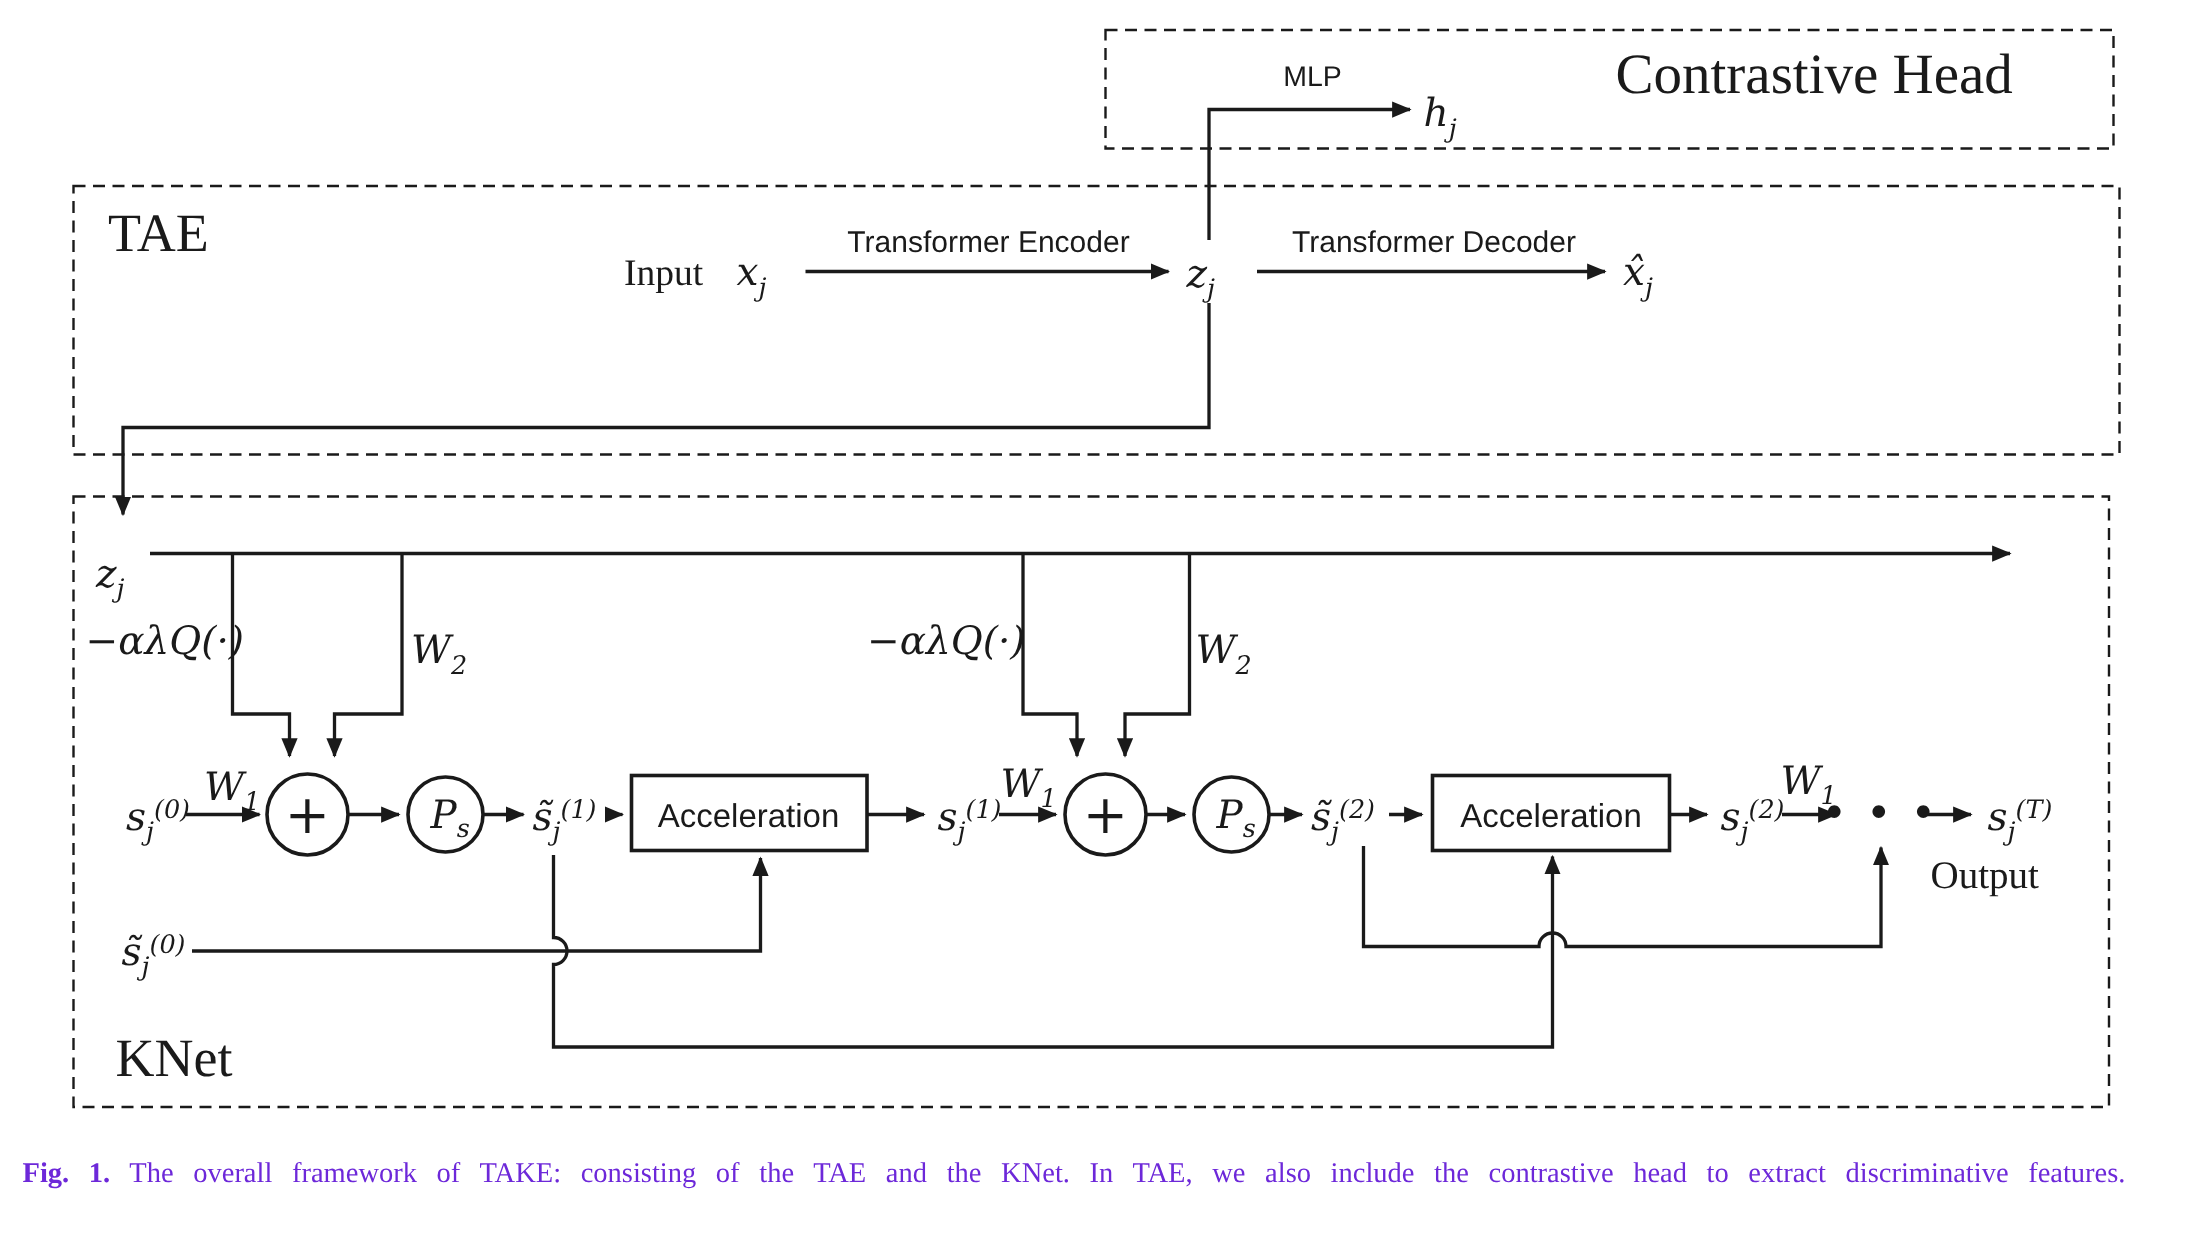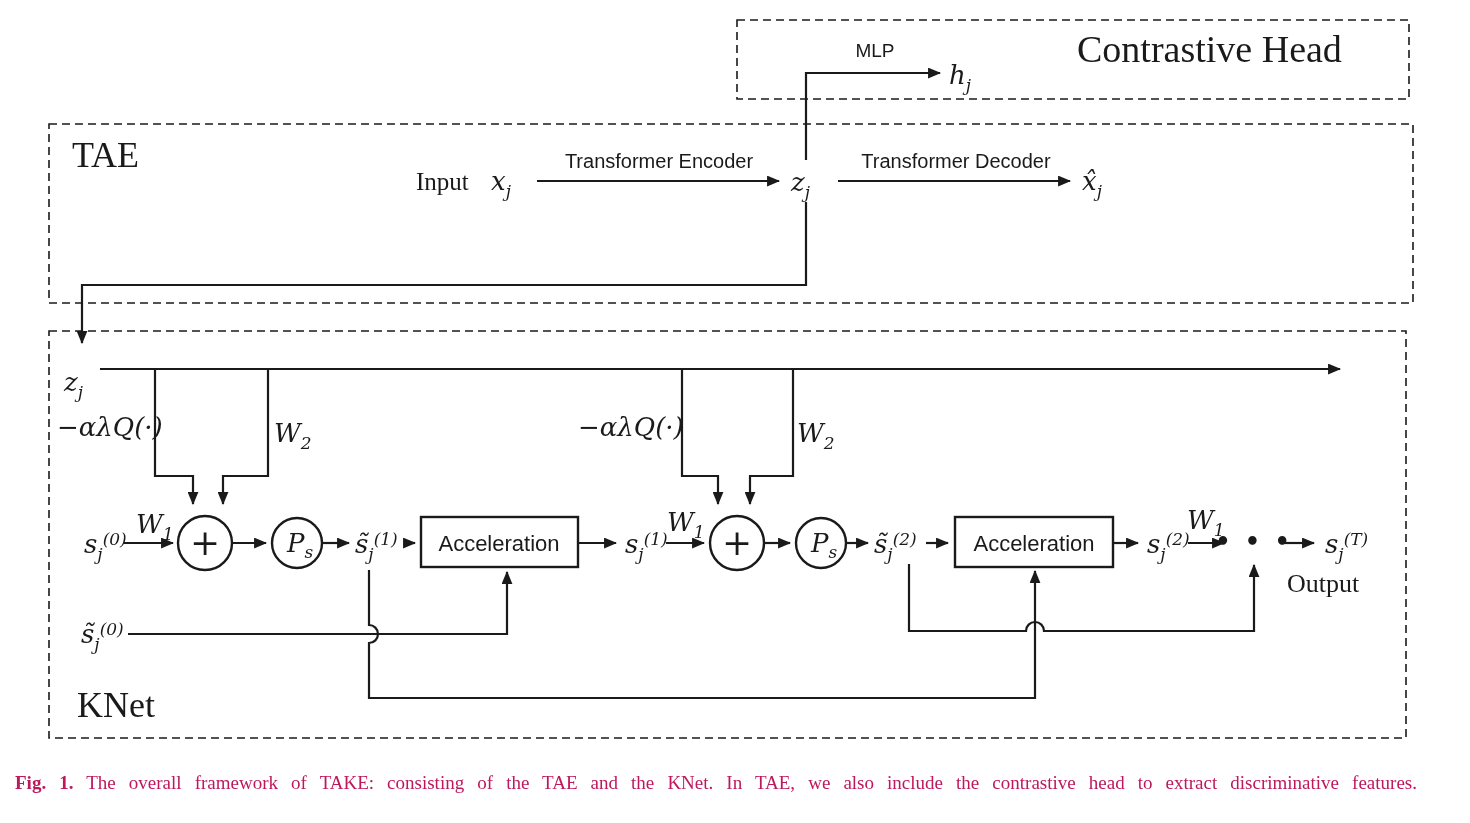--- a/index.html
+++ b/index.html
@@ -12,21 +12,21 @@
   .boxtitle{font-family:"Liberation Serif",serif;font-size:38px;}
   .boxtitle2{font-family:"Liberation Serif",serif;font-size:36px;}
   .serif25{font-family:"Liberation Serif",serif;font-size:25px;}
   .serif26{font-family:"Liberation Serif",serif;font-size:26px;}
   .plus{font-family:"DejaVu Serif",serif;font-size:36px;}
   .dots{font-family:"DejaVu Sans",sans-serif;font-size:24px;font-weight:bold;letter-spacing:3px;}
   .dashedbox{fill:none;stroke:#1a1a1a;stroke-width:1.6;stroke-dasharray:8 5;}
   .wire{fill:none;stroke:#1a1a1a;stroke-width:2.2;}
   .node{fill:#ffffff;stroke:#1a1a1a;stroke-width:2.4;}
   .caption{position:absolute;left:15px;top:772px;width:1402px;font-family:"Liberation Serif",serif;
-           font-size:19px;color:#be185d;text-align:justify;text-align-last:justify;}
+           font-size:19px;color:#6d28d9;text-align:justify;text-align-last:justify;}
   .cap-label{font-weight:bold;}
 </style>
 </head>
 <body>
 
 <div class="page">
 
 <svg width="1470" height="760" viewBox="0 0 1470 760">
   <defs>
     <marker id="arr" viewBox="0 0 12 10" refX="11" refY="5" markerWidth="13" markerHeight="11" markerUnits="userSpaceOnUse" orient="auto">

